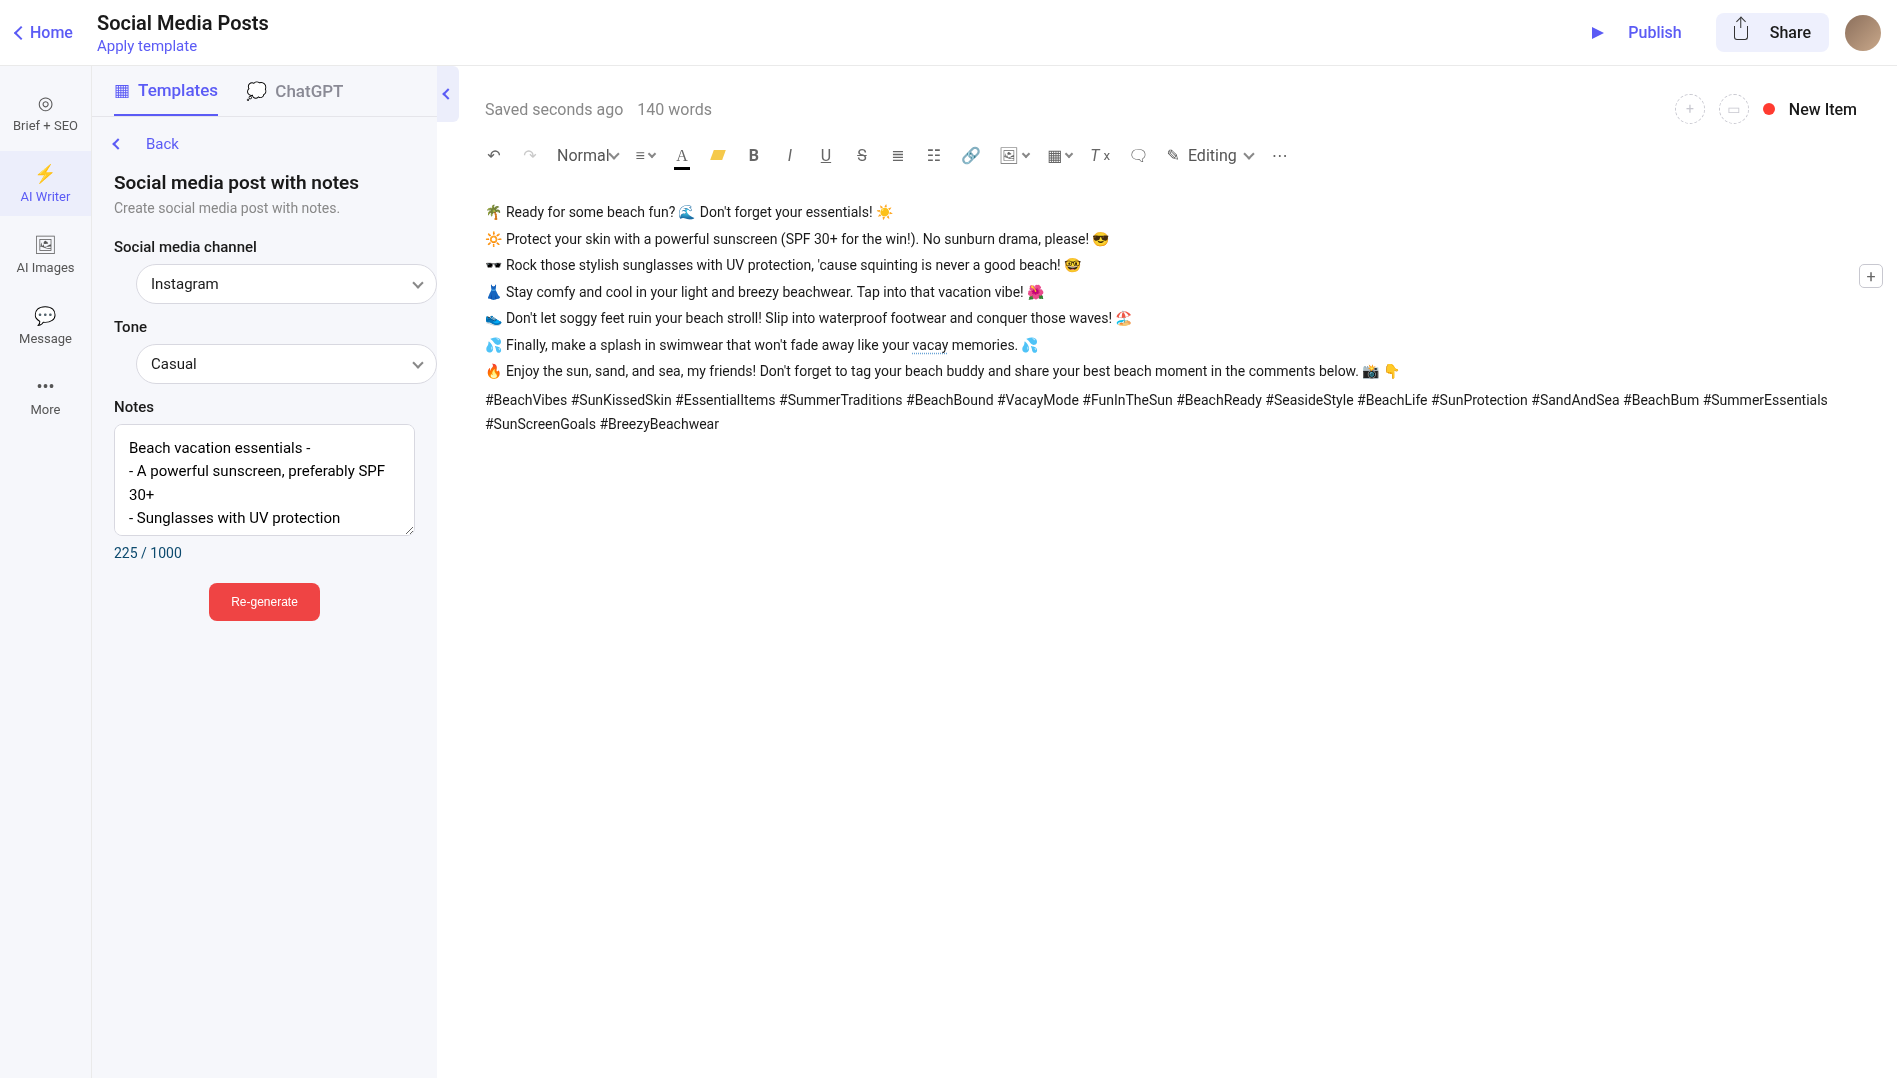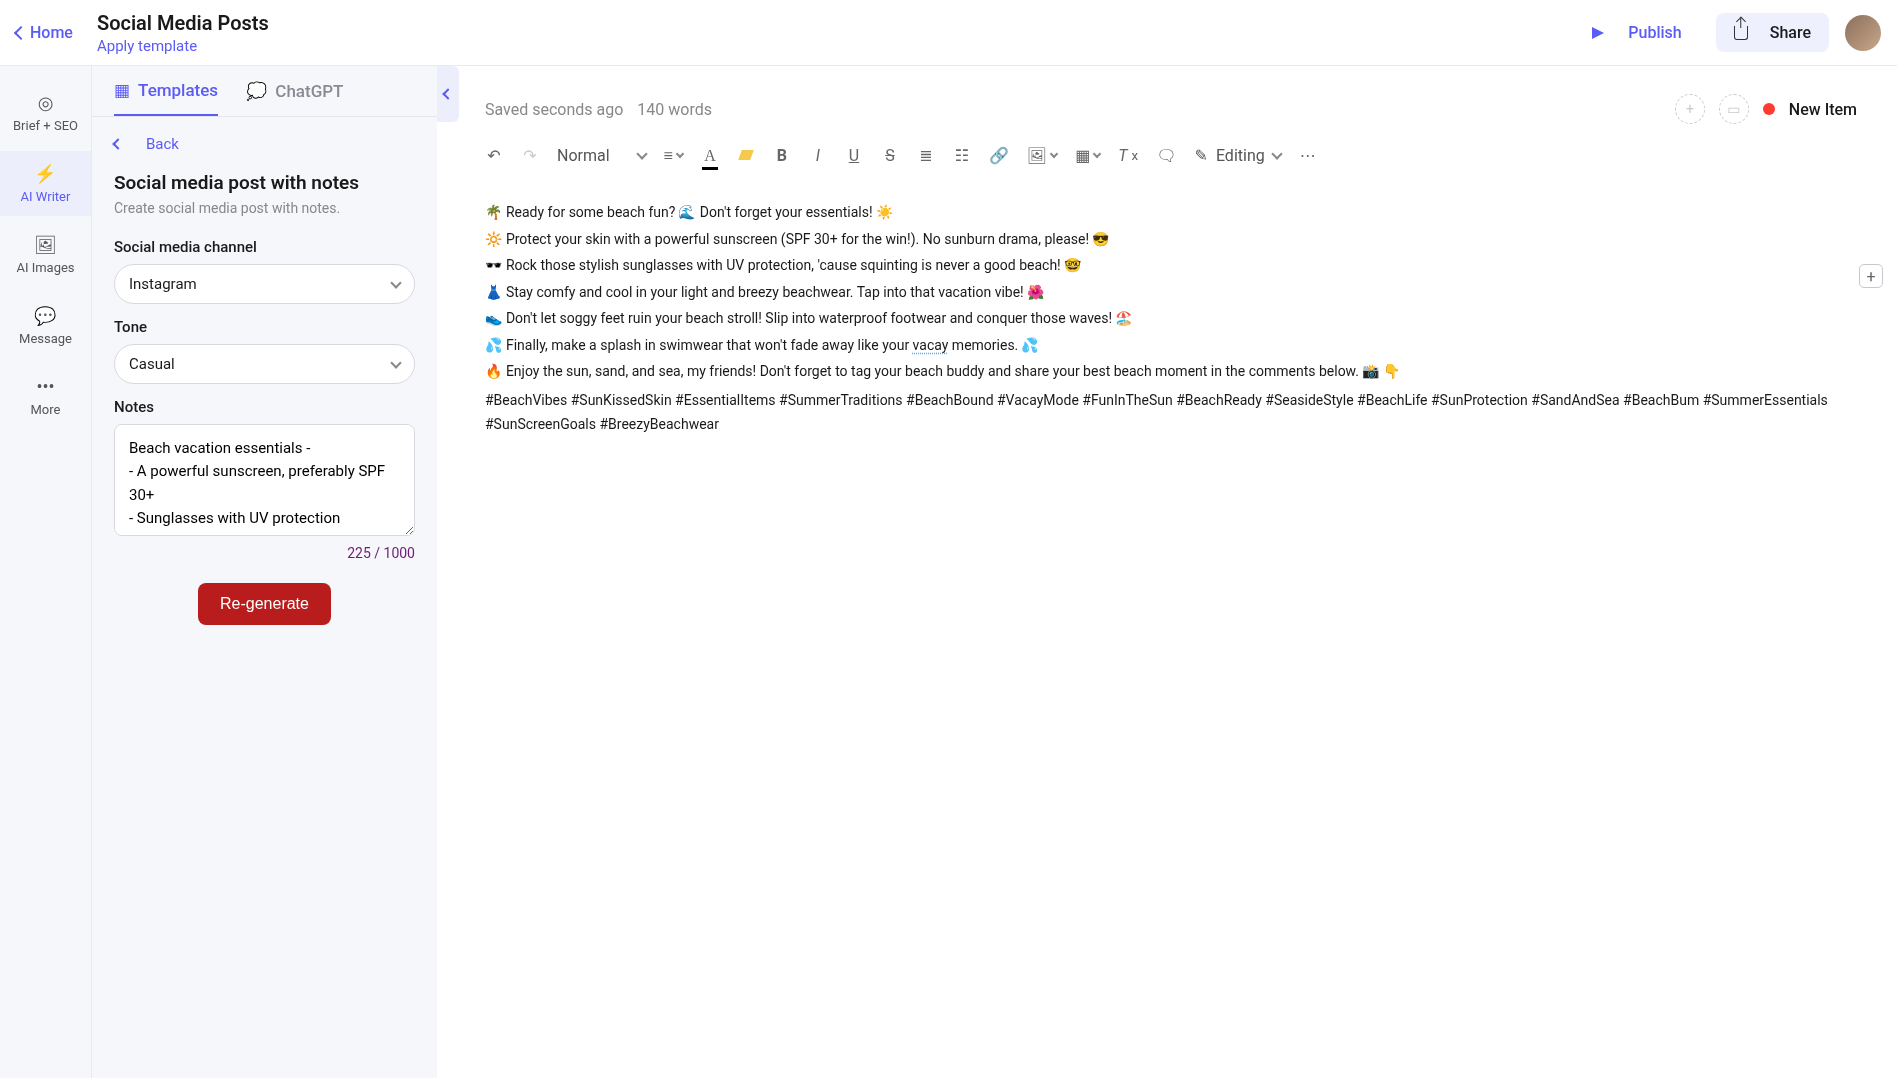--- a/index.html
+++ b/index.html
@@ -26,41 +26,41 @@
 
 .sidepanel { width: 345px; background: #f6f7fb; display: flex; flex-direction: column; position: relative; }
 .tabs { display: flex; gap: 28px; padding: 14px 22px 0; border-bottom: 1px solid #e5e5ea; }
 .tab { display: flex; align-items: center; gap: 8px; padding-bottom: 14px; font-size: 17px; font-weight: 500; color: #8a8a95; cursor: pointer; }
 .tab.active { color: #5b5bf5; border-bottom: 2px solid #5b5bf5; }
 .panel-body { padding: 18px 22px; overflow-y: auto; }
 .back-link { display: flex; align-items: center; gap: 24px; color: #5b5bf5; font-size: 15px; cursor: pointer; margin-bottom: 18px; }
 .form-title { font-size: 19px; font-weight: 600; margin-bottom: 6px; }
 .form-sub { font-size: 14px; color: #888; margin-bottom: 22px; }
 .field-label { font-size: 15px; font-weight: 500; margin-bottom: 8px; margin-top: 14px; }
-.select { width: 100%; background: #fff; border: 1px solid #d8d8e0; border-radius: 20px; padding: 10px 14px; font-size: 15px; display: flex; justify-content: space-between; align-items: center; cursor: pointer; }
+.select { width: 100%; background: #fff; border: 1px solid #d8d8e0; border-radius: 20px; padding: 10px 14px; font-size: 15px; display: flex; justify-content: space-between; align-items: center; cursor: pointer; margin-left: 22px; }
 .chev-down { width: 8px; height: 8px; border-right: 2px solid #888; border-bottom: 2px solid #888; transform: rotate(45deg); margin-top: -3px; }
 .textarea { width: 100%; background: #fff; border: 1px solid #d8d8e0; border-radius: 8px; padding: 12px 14px; font-size: 15px; min-height: 112px; resize: vertical; font-family: inherit; line-height: 1.55; }
-.char-count { text-align: right; font-size: 14px; color: #701a75; margin-top: 6px; }
-.regen-btn { display: block; margin: 22px auto 0; background: #b91c1c; color: #fff; font-size: 16px; font-weight: 500; padding: 12px 22px; border: none; border-radius: 8px; cursor: pointer; }
+.char-count { text-align: left; font-size: 14px; color: #0c4a6e; margin-top: 6px; }
+.regen-btn { display: block; margin: 22px auto 0; background: #ef4444; color: #fff; font-size: 12px; font-weight: 500; padding: 12px 22px; border: none; border-radius: 8px; cursor: pointer; }
 .disclaimer { font-size: 14px; color: #888; margin-top: 22px; line-height: 1.5; }
 .collapse-handle { position: absolute; right: -22px; top: 0; width: 22px; height: 56px; background: #eceefb; display: flex; align-items: center; justify-content: center; cursor: pointer; border-radius: 0 6px 6px 0; }
 
 .editor { flex: 1; display: flex; flex-direction: column; padding: 0 0 0 28px; overflow: hidden; position: relative; }
 .editor-top { display: flex; align-items: center; padding: 28px 40px 12px 20px; gap: 14px; }
 .saved-text { color: #888; font-size: 16px; }
 .word-count { color: #888; font-size: 16px; }
 .topright { display: flex; align-items: center; gap: 14px; }
 .iconcircle { width: 30px; height: 30px; border: 1.5px dashed #c8c8d0; border-radius: 50%; display: flex; align-items: center; justify-content: center; color: #c8c8d0; font-size: 14px; }
 .red-dot { width: 12px; height: 12px; background: #ff3b30; border-radius: 50%; }
 .new-item { font-size: 16px; font-weight: 500; }
 
 .toolbar { display: flex; align-items: center; gap: 18px; padding: 10px 20px; color: #555; font-size: 16px; border-bottom: 1px solid transparent; }
 .tbtn { cursor: pointer; display: flex; align-items: center; gap: 4px; min-width: 18px; justify-content: center; color: #666; }
 .editing-sel { display: flex; align-items: center; gap: 8px; cursor: pointer; }
-.normal-sel { display: flex; align-items: center; gap: 28px; cursor: pointer; font-size: 16px; }
+.normal-sel { display: flex; align-items: center; cursor: pointer; font-size: 16px; }
 
 .content { padding: 24px 50px 24px 20px; font-size: 14px; line-height: 1.75; overflow-y: auto; flex: 1; }
 .content p { margin-bottom: 2px; }
 .hashtags { margin-top: 4px; }
 .underline-dashed { text-decoration: underline dotted #6aa4d6; text-underline-offset: 3px; }
 
 .addbtn { position: absolute; right: 14px; top: 198px; width: 24px; height: 24px; border: 1.5px solid #c8c8d0; border-radius: 5px; display: flex; align-items: center; justify-content: center; font-size: 16px; color: #666; cursor: pointer; }
 
 .send-icon { width:0;height:0;border-top:6px solid transparent;border-bottom:6px solid transparent;border-left:12px solid #5b5bf5;}
 .upload-icon { width:14px;height:14px;border:1.5px solid #333;border-top:none;border-radius:0 0 3px 3px;position:relative;}

